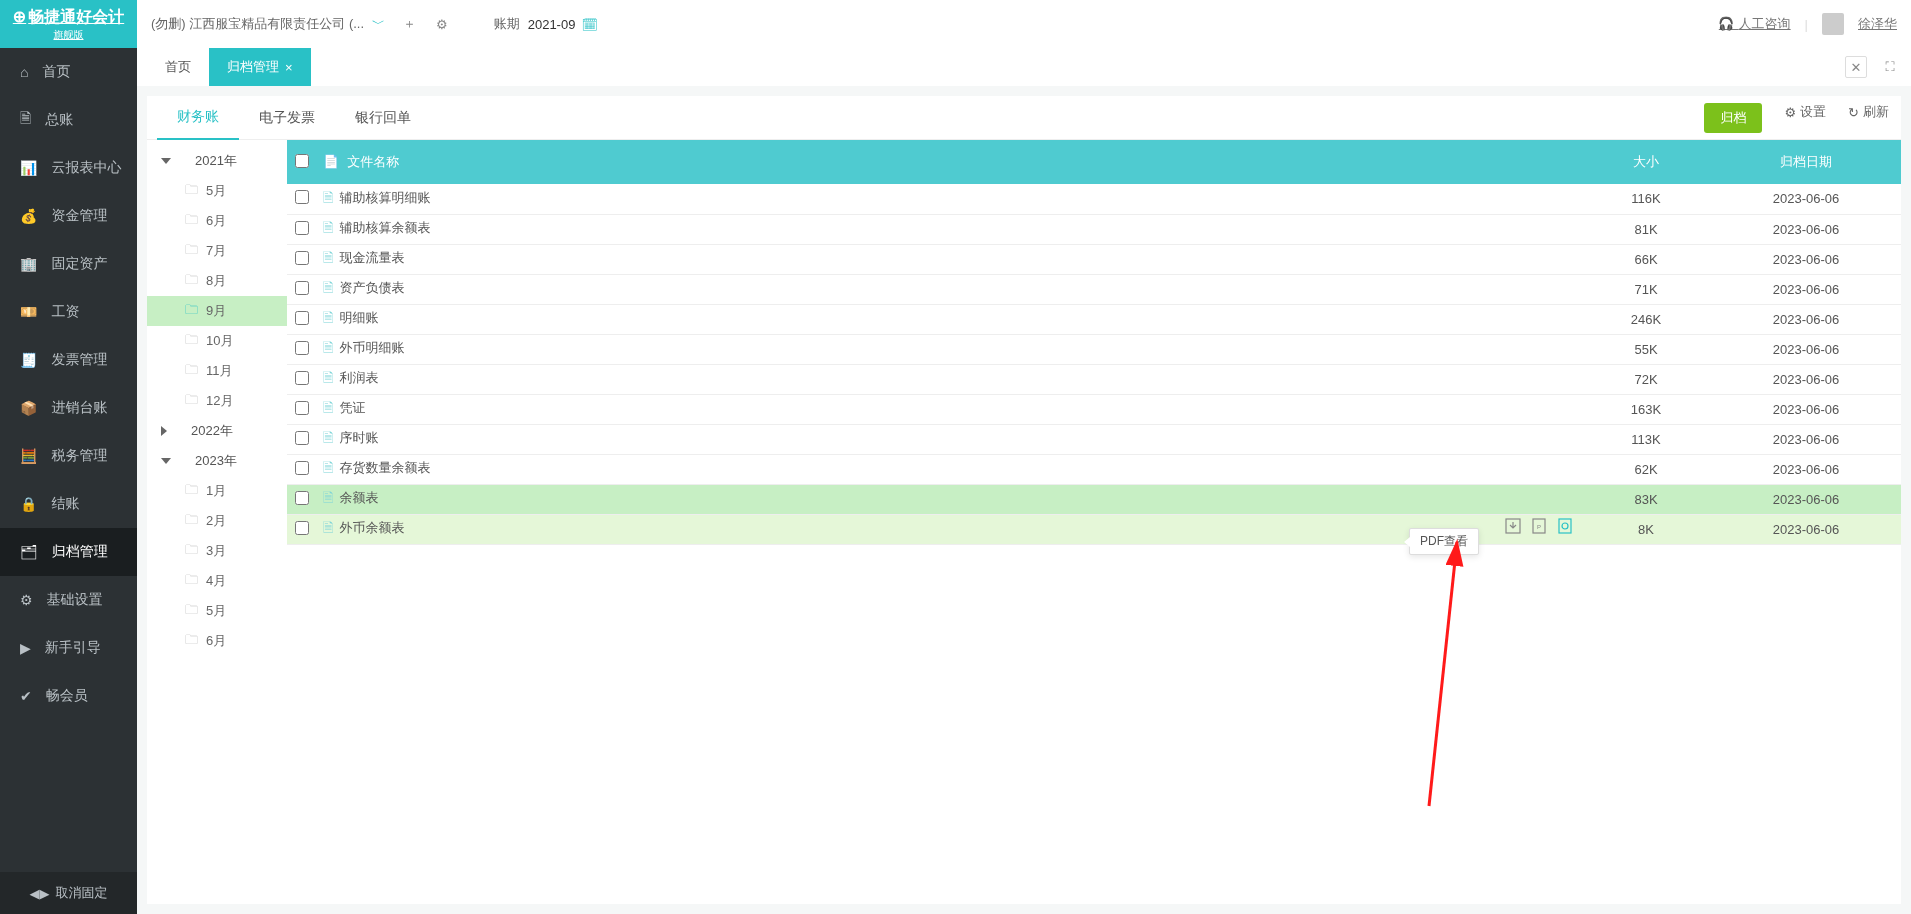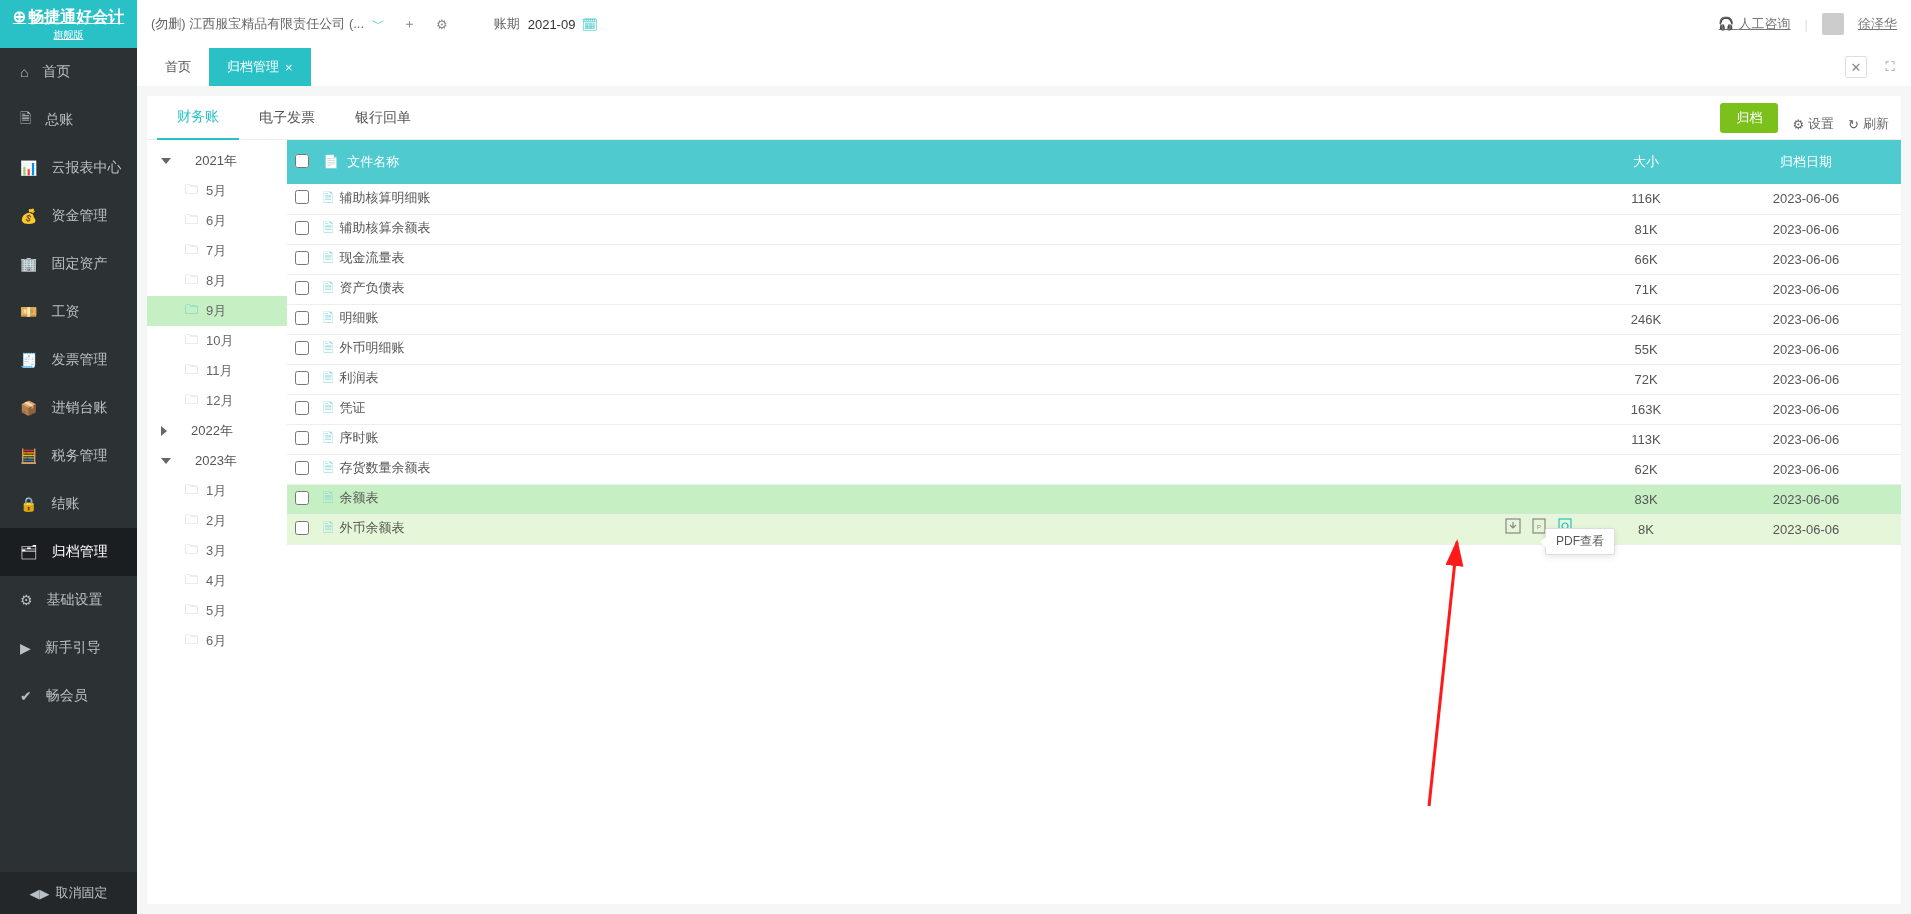--- a/index.html
+++ b/index.html
@@ -26,21 +26,21 @@
 .tab-bar{background:#fff; height:38px; display:flex; align-items:flex-end; padding-left:10px; position:relative;}
 .tab{padding:0 18px; height:38px; display:flex; align-items:center; font-size:13px; color:#555; cursor:pointer;}
 .tab.active{background:#29c1c6; color:#fff;}
 .tab .close{margin-left:6px;}
 .tab-close-x{position:absolute; right:44px; top:8px; width:22px;height:22px; border:1px solid #ddd; display:flex;align-items:center;justify-content:center; color:#888; cursor:pointer; border-radius:2px;}
 .expand-ico{position:absolute; right:10px; top:8px; width:22px;height:22px; display:flex;align-items:center;justify-content:center; color:#888; cursor:pointer;}
 .panel{margin:10px; background:#fff; flex:1; position:relative; display:flex; flex-direction:column;}
 .sub-tabs{display:flex; align-items:center; height:44px; border-bottom:1px solid #eee; padding:0 0 0 10px; position:relative;}
 .sub-tab{padding:0 20px; height:44px; display:flex; align-items:center; font-size:14px; color:#555; cursor:pointer;font-family:Liberation Mono, monospace;}
 .sub-tab.active{color:#29c1c6; border-bottom:2px solid #29c1c6;}
-.btn-row{position:absolute; right:12px; top:7px; display:flex; align-items:flex-end; gap:14px;}
+.btn-row{position:absolute; right:12px; top:7px; display:flex; align-items:flex-start; gap:22px;}
 .btn-primary{background:#7cc11b; color:#fff; padding:6px 16px; border-radius:3px; cursor:pointer; font-size:13px;}
 .link-btn{color:#666; cursor:pointer; display:flex; align-items:center; gap:4px; font-size:13px;}
 .content-row{flex:1; display:flex; overflow:hidden;}
 .tree{width:140px; border-right:0; padding-top:6px; font-size:13px; color:#555;}
 .tree-year{display:flex; align-items:center; height:30px; padding-left:14px; cursor:pointer; gap:24px;}
 .tree-month{display:flex; align-items:center; height:30px; padding-left:38px; cursor:pointer; gap:8px; color:#666;}
 .tree-month.active{background:#c7efc4;}
 .tri{display:inline-block; width:0;height:0;}
 .tri.down{border-left:5px solid transparent;border-right:5px solid transparent;border-top:6px solid #666;}
 .tri.right{border-top:5px solid transparent;border-bottom:5px solid transparent;border-left:6px solid #666;}
@@ -355,21 +355,21 @@
                     </span>
                   </span></td>
                 <td class="sz">8K</td>
                 <td class="dt">2023-06-06</td>
               </tr>
             </tbody>
         </table>
       </div>
     </div>
 
-    <div class="tooltip" style="left:1398px; top:432px;">PDF查看</div>
+    <div class="tooltip" style="left:1262px; top:432px;">PDF查看</div>
 
     <svg class="arrow-annot" style="left:1262px; top:440px;" width="60" height="280">
       <defs>
           <marker id="ah" markerWidth="10" markerHeight="10" refX="8" refY="3" orient="auto">
             <path d="M0,0 L0,6 L9,3 z" fill="#ff1a1a"></path>
           </marker>
         </defs>
       <line x1="20" y1="270" x2="48" y2="6" stroke="#ff1a1a" stroke-width="3" marker-end="url(#ah)"></line>
     </svg>
   </div>

